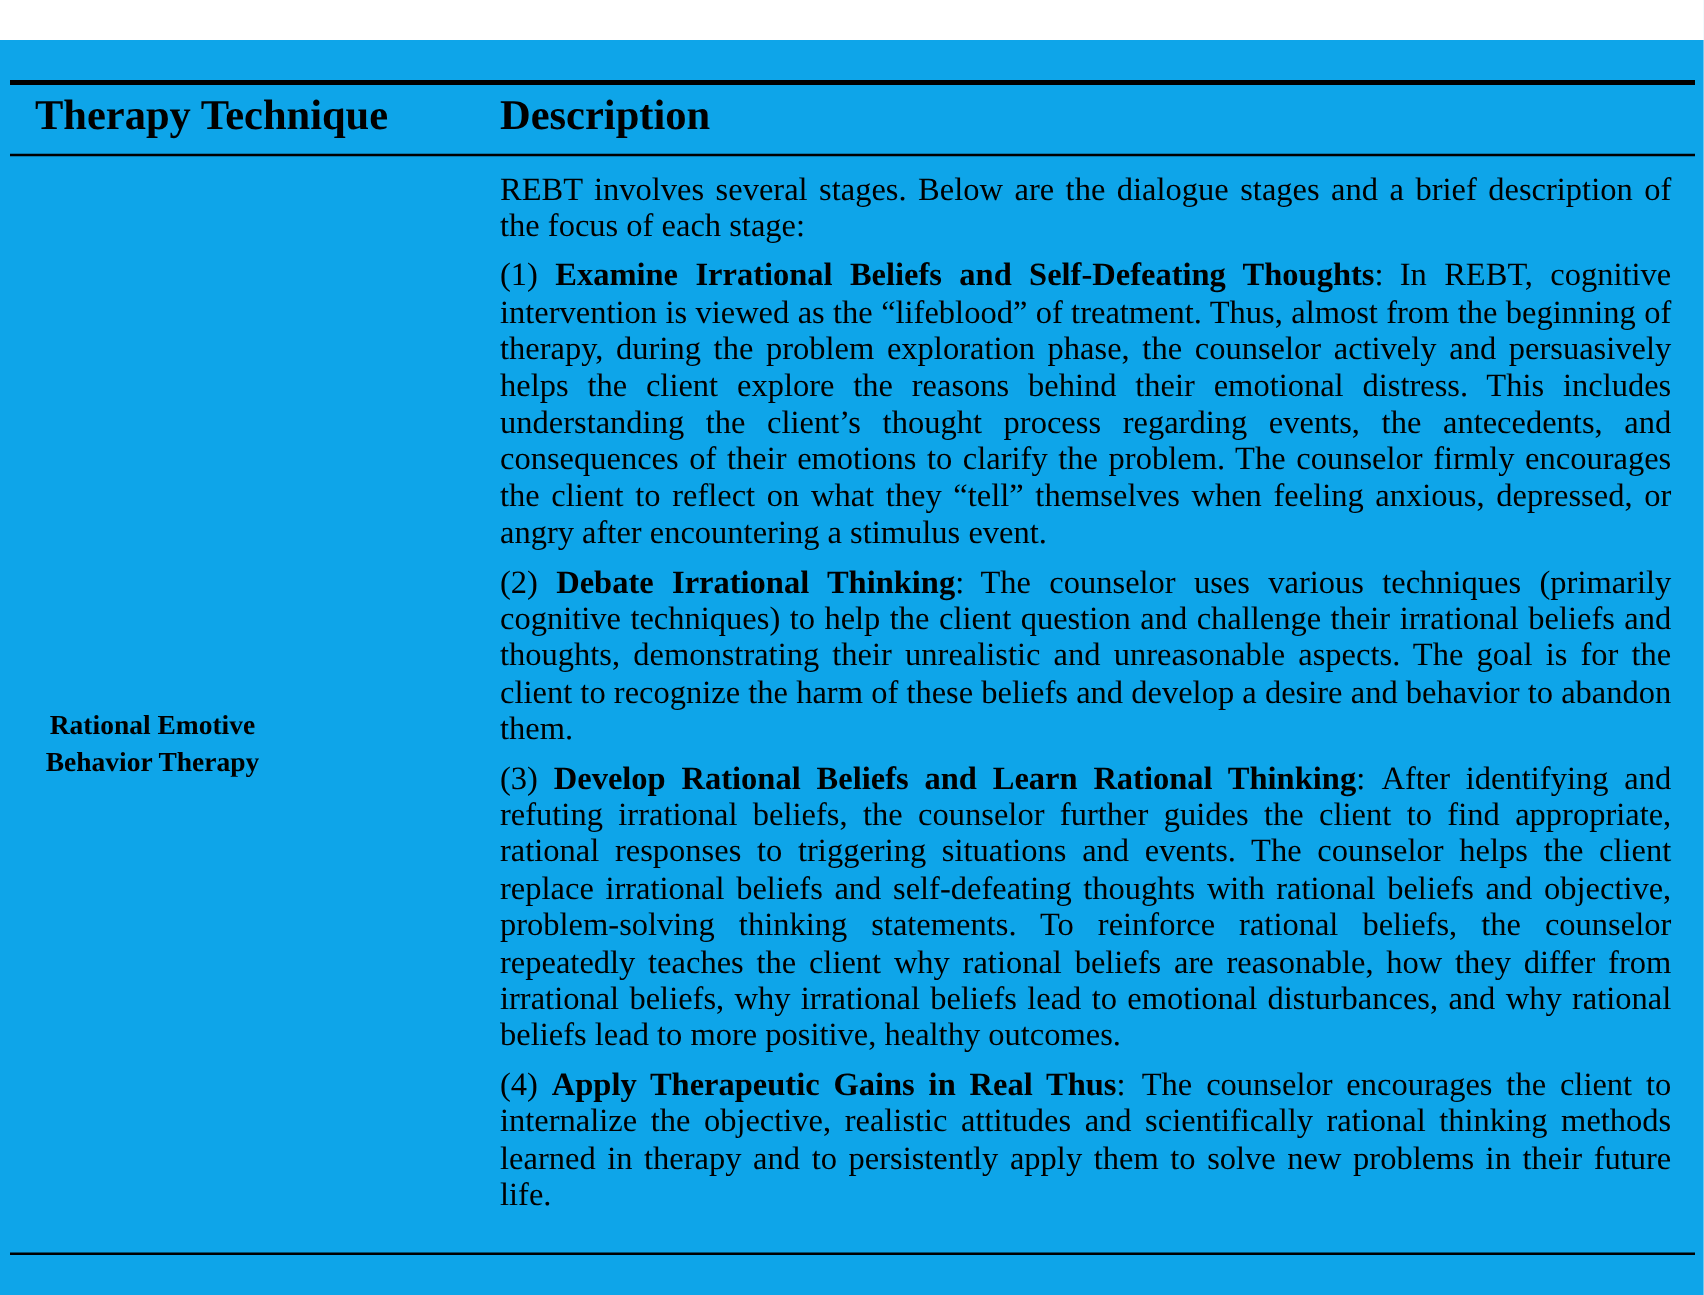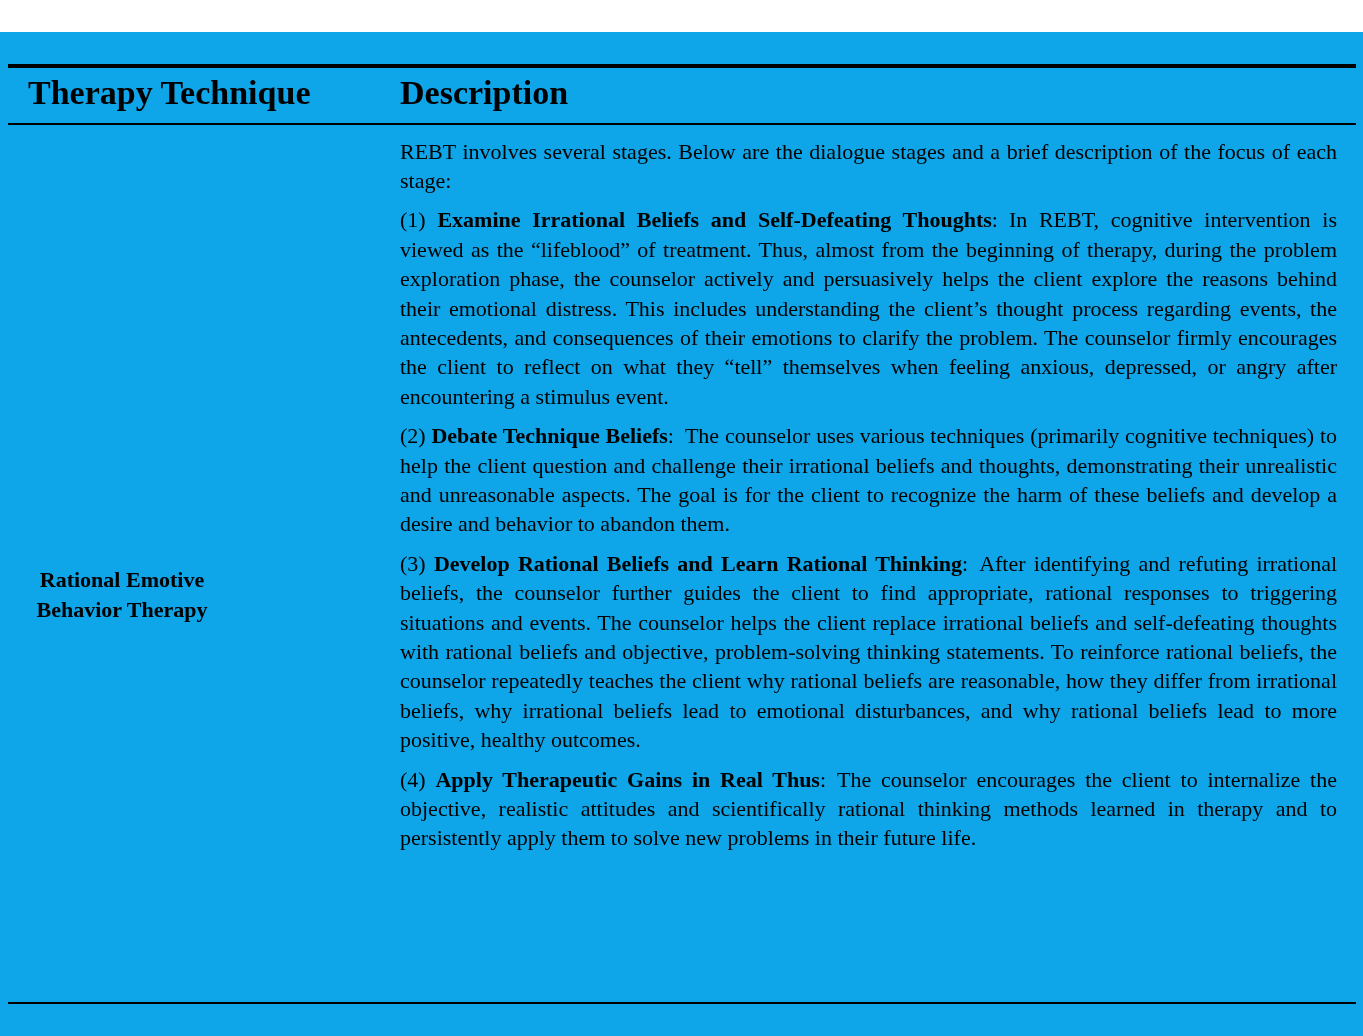--- a/index.html
+++ b/index.html
@@ -70,21 +70,21 @@
     margin-left: -4px;   
     width: 196px;
     text-align: center;
     font-size: 22px;
     line-height: 30px;
     white-space: pre-line;
     transform: translateY(32px);
   }
   .description-cell {
     padding-top: 12px;
-    font-size: 22px;
+    font-size: 26px;
     line-height: 29.4px;
     text-align: justify;
     hyphens: auto;
     -webkit-hyphens: auto;
   }
   .description-cell .para + .para {
     margin-top: 10px;
   }
   .description-cell b {
     font-weight: bold;
@@ -119,21 +119,21 @@
 
     <div class="row body-row">
       <div class="col1 technique-cell">
         <div class="technique-text">Rational Emotive
 Behavior Therapy</div>
       </div>
       <div class="col2 description-cell">
 
       <div class="para">REBT involves several stages. Below are the dialogue stages and a brief description of the focus of each stage:</div>
           <div class="para">(1) <b>Examine Irrational Beliefs and Self-Defeating Thoughts</b>: In REBT, cognitive intervention is viewed as the “lifeblood” of treatment. Thus, almost from the beginning of therapy, during the problem exploration phase, the counselor actively and persuasively helps the client explore the reasons behind their emotional distress. This includes understanding the client’s thought process regarding events, the antecedents, and consequences of their emotions to clarify the problem. The counselor firmly encourages the client to reflect on what they “tell” themselves when feeling anxious, depressed, or angry after encountering a stimulus event.</div>
-          <div class="para">(2) <b>Debate Technique Beliefs</b>: The counselor uses various techniques (primarily cognitive techniques) to help the client question and challenge their irrational beliefs and thoughts, demonstrating their unrealistic and unreasonable aspects. The goal is for the client to recognize the harm of these beliefs and develop a desire and behavior to abandon them.</div>
+          <div class="para">(2) <b>Debate Irrational Thinking</b>: The counselor uses various techniques (primarily cognitive techniques) to help the client question and challenge their irrational beliefs and thoughts, demonstrating their unrealistic and unreasonable aspects. The goal is for the client to recognize the harm of these beliefs and develop a desire and behavior to abandon them.</div>
           <div class="para">(3) <b>Develop Rational Beliefs and Learn Rational Thinking</b>: After identifying and refuting irrational beliefs, the counselor further guides the client to find appropriate, rational responses to triggering situations and events. The counselor helps the client replace irrational beliefs and self-defeating thoughts with rational beliefs and objective, problem-solving thinking statements. To reinforce rational beliefs, the counselor repeatedly teaches the client why rational beliefs are reasonable, how they differ from irrational beliefs, why irrational beliefs lead to emotional disturbances, and why rational beliefs lead to more positive, healthy outcomes.</div>
           <div class="para">(4) <b>Apply Therapeutic Gains in Real Thus</b>: The counselor encourages the client to internalize the objective, realistic attitudes and scientifically rational thinking methods learned in therapy and to persistently apply them to solve new problems in their future life.</div>
         </div>
     </div>
 
     <div class="rule thin"></div>
 
     <div class="row ellipsis-row">
       <div class="col1">...</div>
       <div class="col2">...</div>

